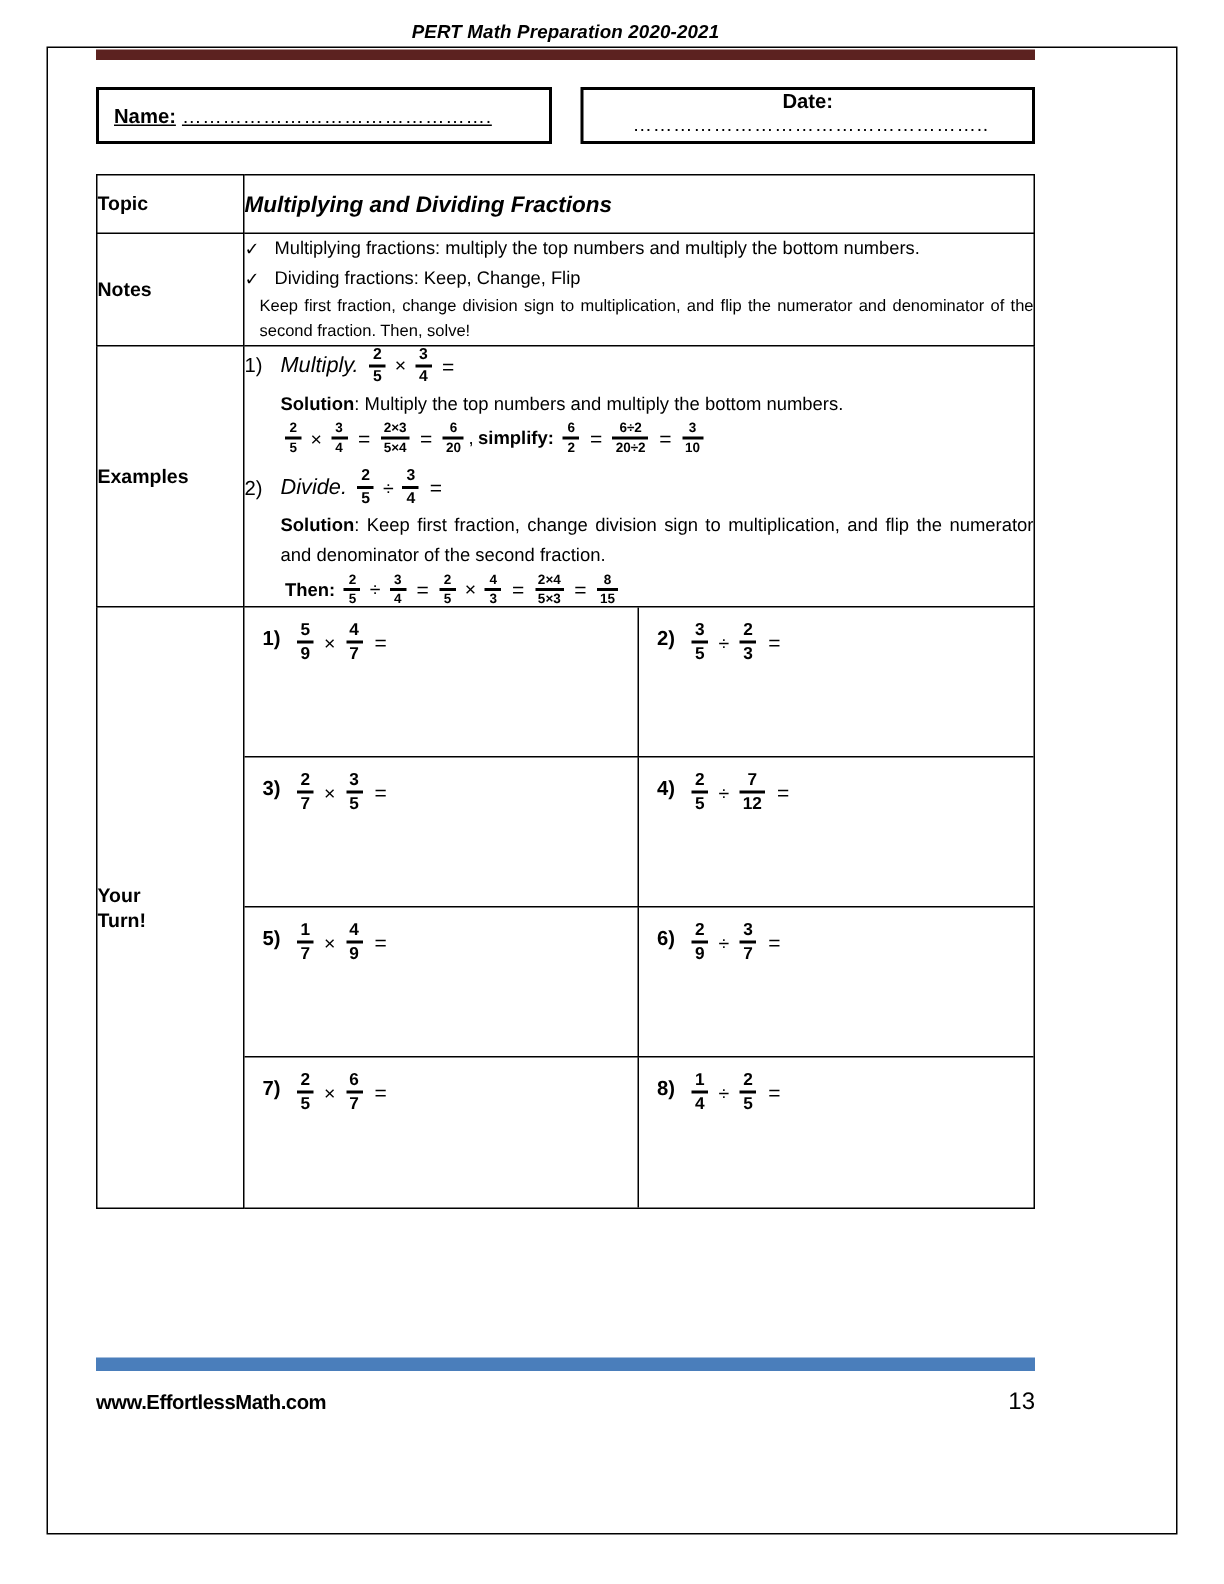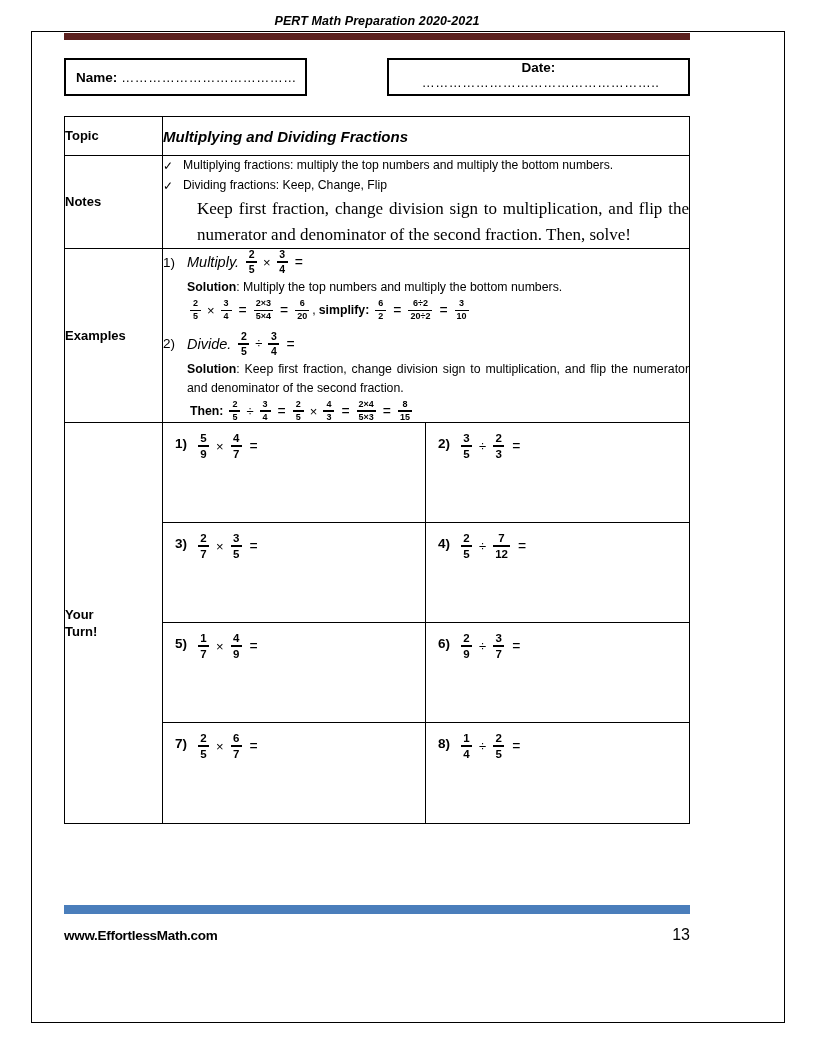--- a/index.html
+++ b/index.html
@@ -60,21 +60,21 @@
     box-sizing: border-box;
     height: 38px;
     display: flex;
     align-items: center;
     padding: 0 10px;
     font-weight: bold;
     font-size: 13.5px;
     white-space: nowrap;
     overflow: hidden;
   }
-  .nd-name { width: 243px; }
+  .nd-name { width: 304px; text-decoration: underline; }
   .nd-date { width: 303px; flex-direction: column; }
   .nd-dots {
     font-weight: normal;
     letter-spacing: .5px;
     font-size: 13px;
     margin-left: 4px;
     overflow: hidden;
     text-overflow: clip;
   }
 
@@ -115,25 +115,24 @@
     margin-bottom: 1px;
   }
   .note-check {
     width: 20px;
     flex: 0 0 20px;
     font-size: 12px;
     padding-top: 1px;
   }
   .note-txt { flex: 1; text-align: justify; }
   .note-sub {
-    margin-left: 34px;
-    font-size: 17px;
+    margin-left: 10px;
+    font-size: 11px;
     line-height: 1.52;
     text-align: justify;
-    font-family: Liberation Serif, serif;
   }
 
   
   .ex-cell { padding: 8px 10px 10px 8px; }
   .ex-head {
     display: flex;
     align-items: center;
     font-size: 14px;
     margin-bottom: 3px;
   }

